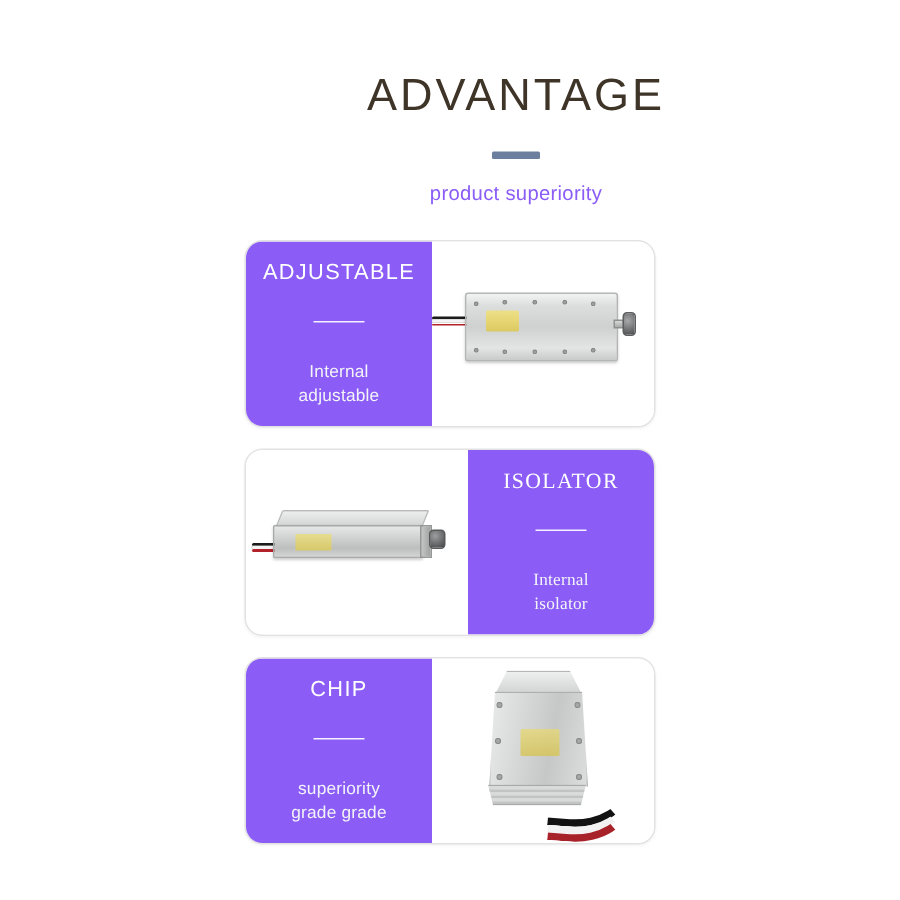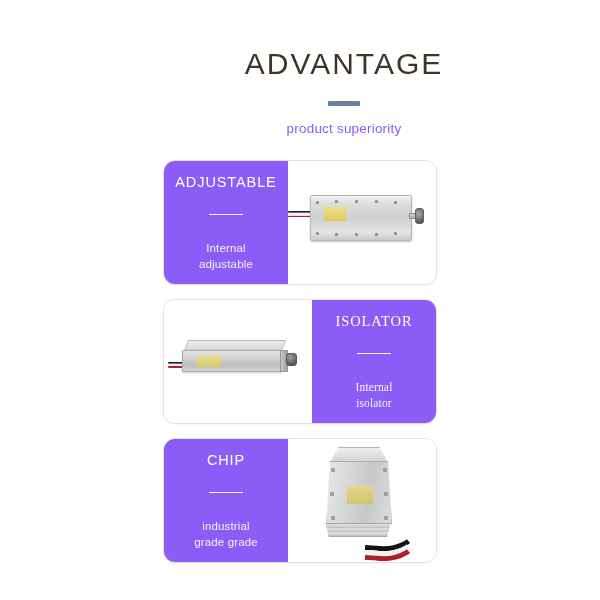--- a/index.html
+++ b/index.html
@@ -446,21 +446,21 @@
           <div class="plug"></div>
         </div>
       </div>
     </div>
 
     <div class="card">
       <div class="panel">
         <div class="panel-title">CHIP</div>
         <div class="panel-rule"></div>
         <div class="panel-desc">
-          <div>industrial</div>
+          <div>superiority</div>
           <div>grade grade</div>
         </div>
       </div>
       <div class="photo">
         <div class="mod-box">
           <div class="bx-top"></div>
           <div class="bx-body">
             <div class="bx-screws">
               <i style="left:4px;  top:6px;"></i>
               <i style="left:56px; top:6px;"></i>

